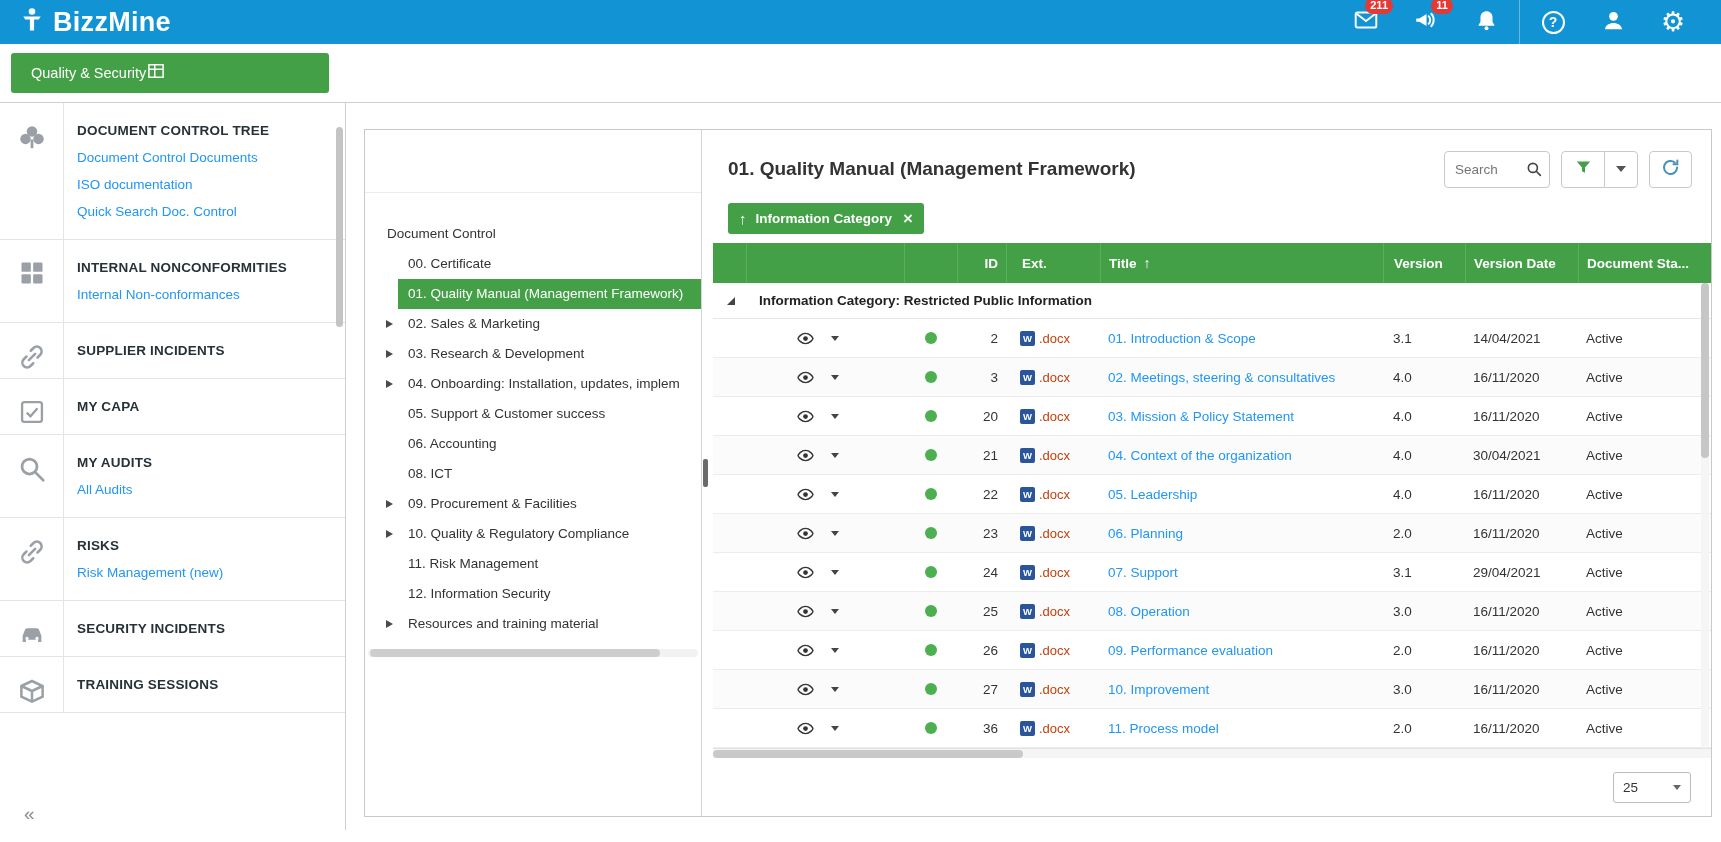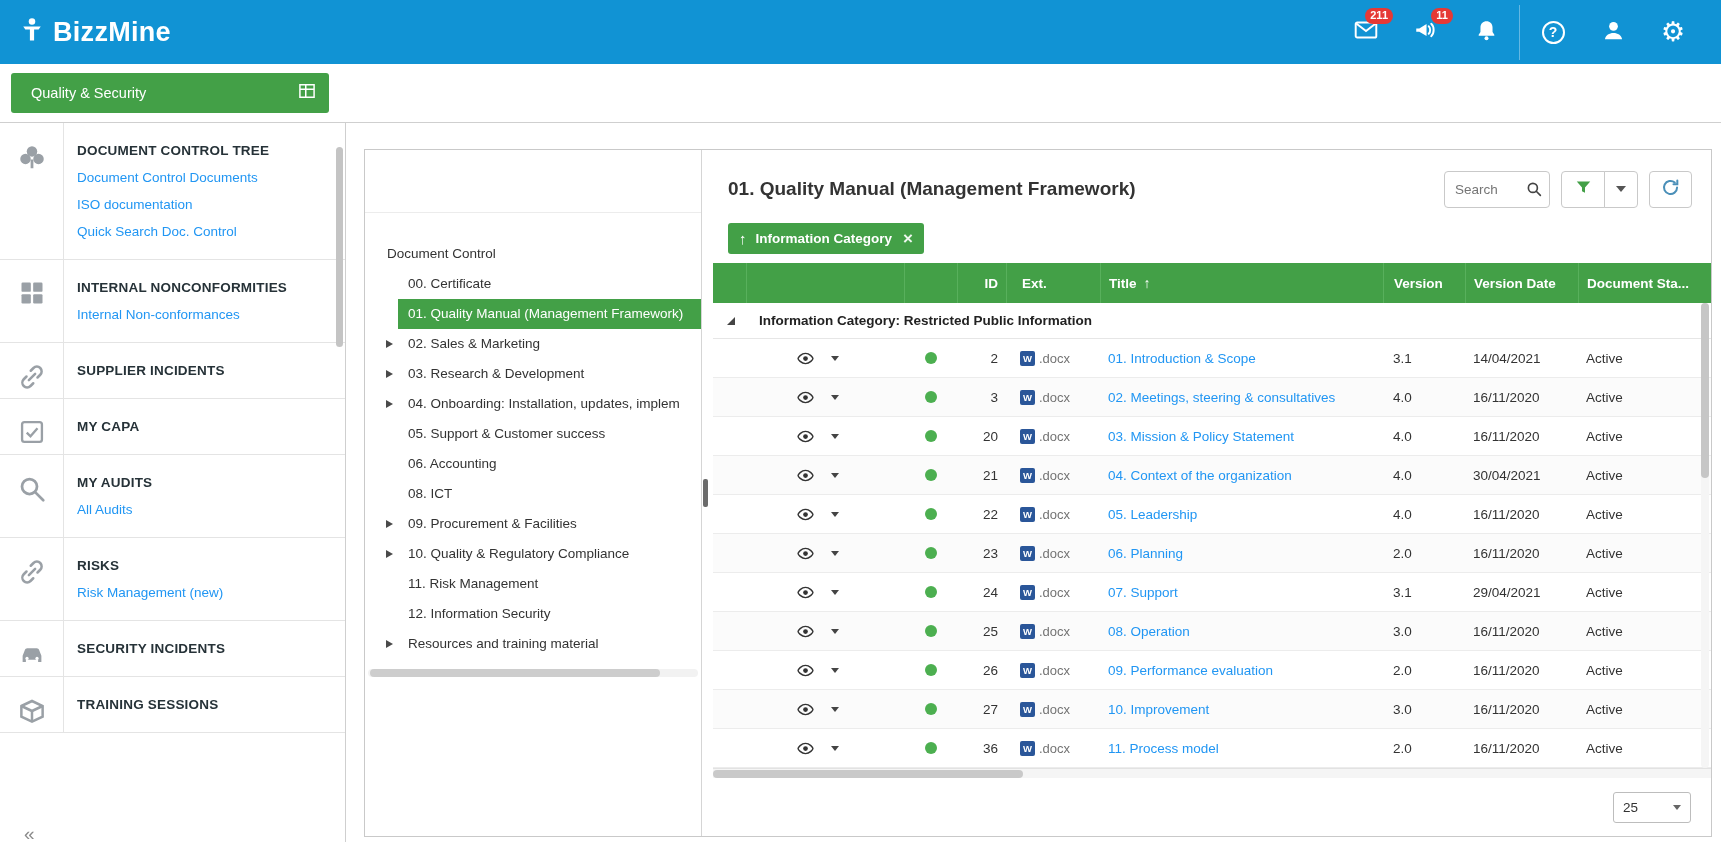--- a/index.html
+++ b/index.html
@@ -1,36 +1,36 @@
 <!DOCTYPE html>
 <html><head>
 <meta charset="utf-8">
 <style>
 *{margin:0;padding:0;box-sizing:border-box}
 html,body{width:1721px;height:842px;overflow:hidden;background:#fff;color:#333;
   font-family:"Liberation Sans","DejaVu Sans",sans-serif}
 a{text-decoration:none;cursor:pointer}
 
 
-.topbar{height:64px;background:#1193d4;display:flex;align-items:center;position:relative}
+.topbar{height:44px;background:#1193d4;display:flex;align-items:center;position:relative}
 .brand{display:flex;align-items:center;gap:7px;padding-left:18px;cursor:pointer}
 .brand-text{color:#fff;font-size:27px;font-weight:700;letter-spacing:.3px}
 .top-right{margin-left:auto;display:flex;align-items:center;height:100%;padding-right:18px}
 .top-icon{width:60px;height:55px;display:flex;align-items:center;justify-content:center;position:relative;cursor:pointer}
 .badge{position:absolute;top:3px;right:3px;background:#e53935;color:#fff;font-size:11px;font-weight:700;
   padding:1.5px 5px;border-radius:9px;line-height:1.25}
 .top-sep{width:1px;height:55px;background:rgba(255,255,255,.35);margin:0 3px}
 .help-circle{width:23px;height:23px;border:2px solid #fff;border-radius:50%;color:#fff;font-size:14px;font-weight:700;
   display:flex;align-items:center;justify-content:center}
 .gear{color:#fff;font-size:27px;line-height:1}
 
 
 .subbar{height:59px;border-bottom:1px solid #cfcfcf;display:flex;align-items:center;background:#fff}
 .workspace-btn{margin-left:11px;width:318px;height:40px;background:#43a047;border-radius:3px;display:flex;
-  align-items:center;justify-content:space-between;padding:0 12px 0 20px;cursor:pointer}
+  align-items:center;padding:0 12px 0 20px;cursor:pointer}
 .workspace-btn .ws-label{color:#fff;font-size:14.5px}
 
 
 .shell{display:flex;height:727px}
 
 
 .sidebar{width:346px;flex:0 0 346px;border-right:1px solid #cfcfcf;position:relative;background:#fff;overflow:hidden}
 .side-section{display:flex;border-bottom:1px solid #e4e4e4}
 .side-rail{width:64px;flex:0 0 64px;border-right:1px solid #e4e4e4;display:flex;justify-content:center;padding-top:19px}
 .side-body{flex:1;padding:20px 8px 20px 13px;overflow:hidden}
@@ -115,21 +115,21 @@
 .c.c-title a{color:#2196f3}
 .c.c-ver{width:82px;padding-left:10px}
 .c.c-date{width:113px;padding-left:8px}
 .c.c-status{flex:1;padding-left:8px}
 .dot{width:12px;height:12px;border-radius:50%;background:#4caf50}
 .row-caret{width:0;height:0;border-left:4.5px solid transparent;border-right:4.5px solid transparent;
   border-top:5.5px solid #444;cursor:pointer}
 .eye{display:inline-flex;cursor:pointer}
 .wicon{width:15px;height:15px;background:#2a5699;border-radius:2px;color:#fff;font-size:9.5px;font-weight:700;
   display:inline-flex;align-items:center;justify-content:center;flex:0 0 15px}
-.ext-text{font-size:13px;color:#737373}
+.ext-text{font-size:13px;color:#c2410c}
 
 .grid-hscroll{height:10px;background:#f5f5f5;border-top:1px solid #e2e2e2;position:relative}
 .grid-hscroll .thumb{position:absolute;left:0;top:1px;height:8px;width:310px;background:#c9c9c9;border-radius:4px;cursor:pointer}
 .grid-vscroll{position:absolute;right:2px;top:40px;width:8px;height:465px;background:#f5f5f5;border-radius:4px}
 .grid-vscroll .thumb{position:absolute;top:0;left:0;width:8px;height:175px;background:#c6c6c6;border-radius:4px;cursor:pointer}
 
 .pane-foot{display:flex;justify-content:flex-end;padding:14px 20px 0 0}
 .page-size{width:78px;height:31px;border:1px solid #bdbdbd;border-radius:3px;display:flex;align-items:center;
   justify-content:space-between;padding:0 9px;cursor:pointer;background:#fff}
 .page-size .val{font-size:13.5px;color:#333}

